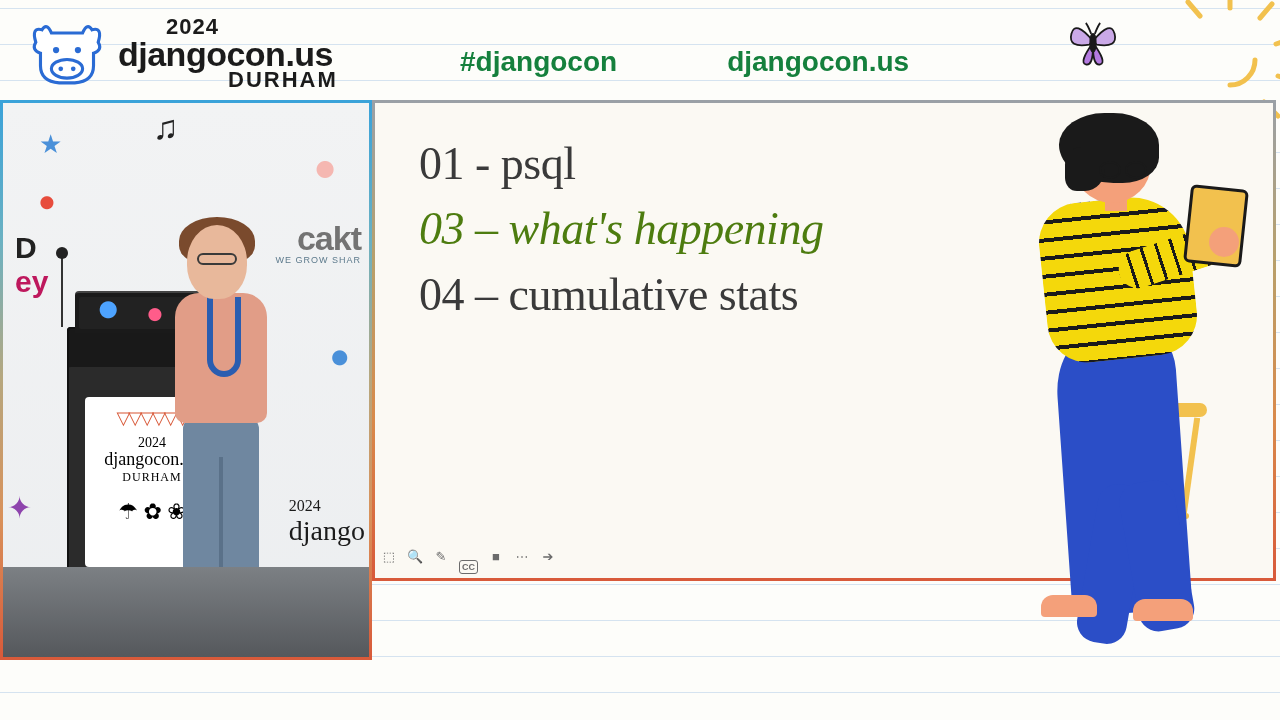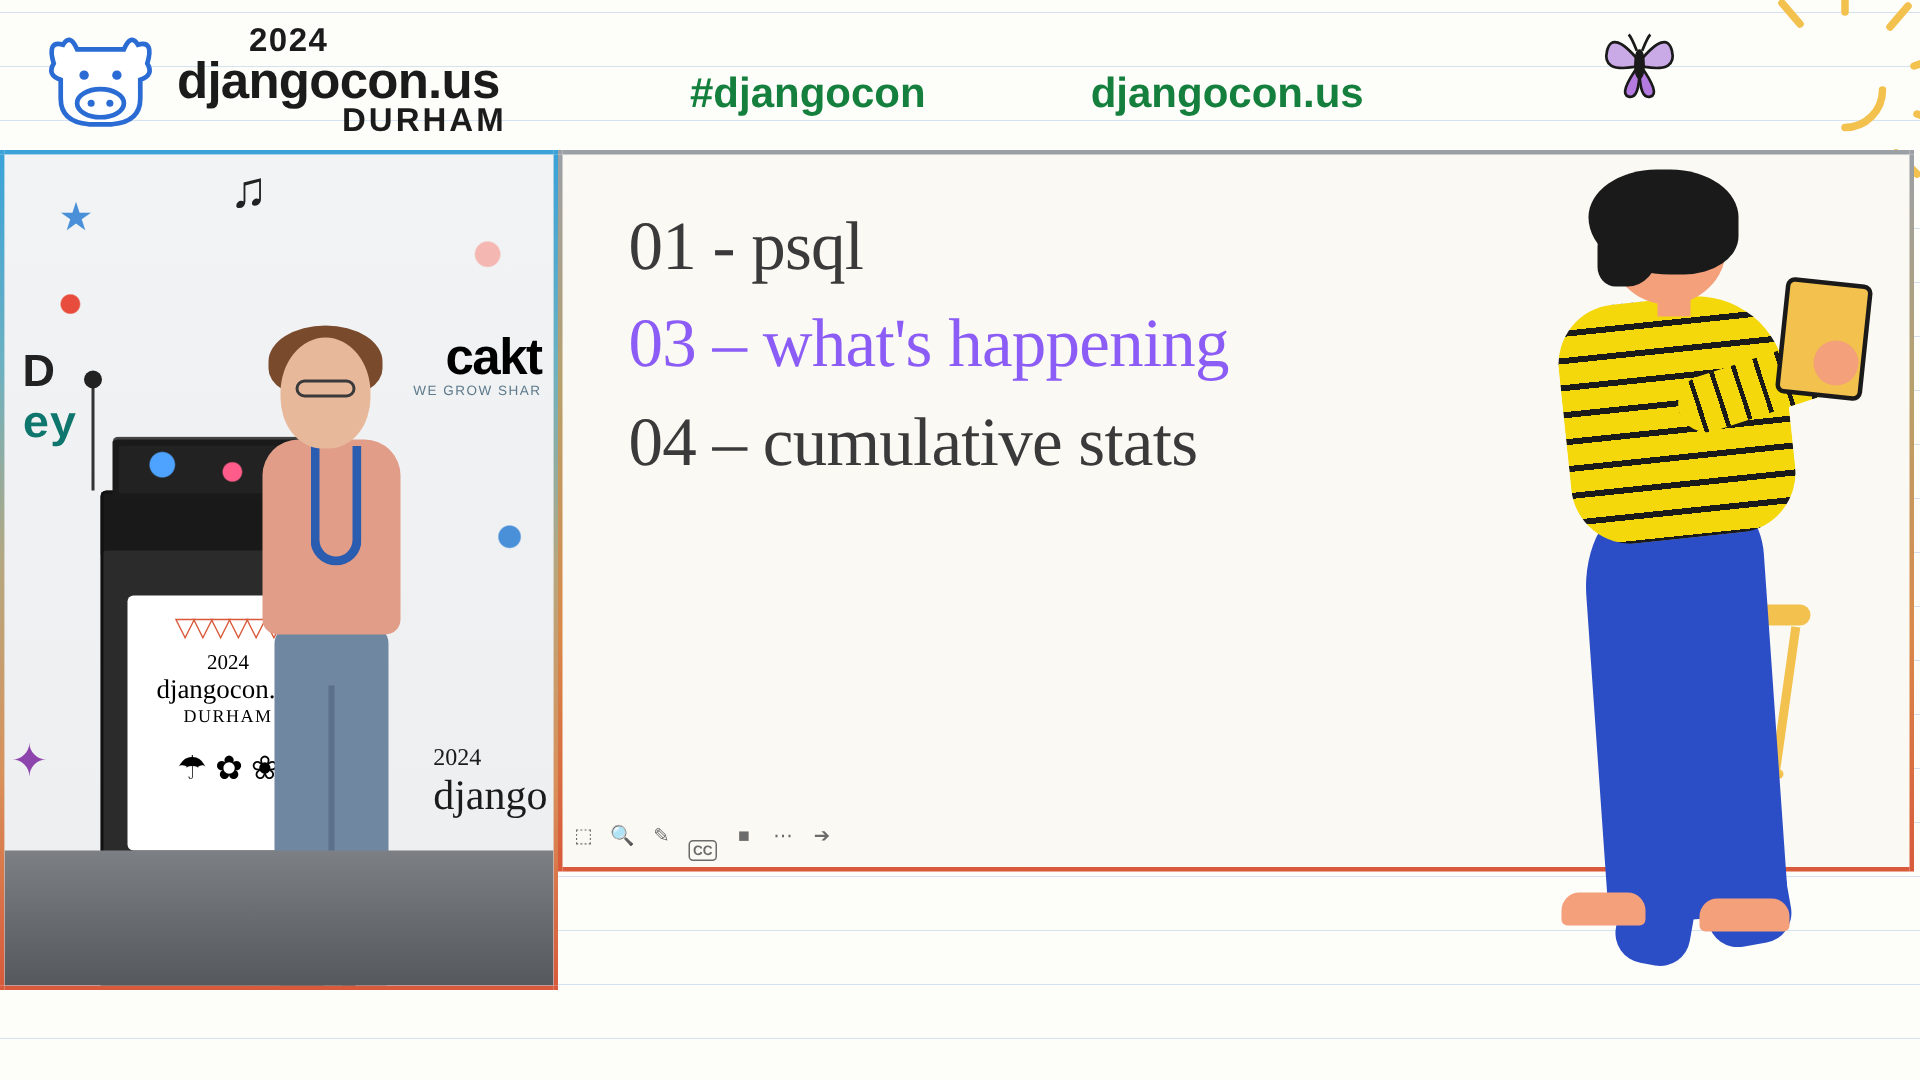--- a/index.html
+++ b/index.html
@@ -81,22 +81,22 @@
       radial-gradient(circle at 88% 12%, #f5b7b1 0 8px, transparent 9px),
       radial-gradient(circle at 92% 46%, #4a90d9 0 7px, transparent 8px),
       linear-gradient(#f2f3f4,#eceef0);
   }
   .star {
     position:absolute; left:36px; top:26px; color:#4a90d9; font-size:26px;
   }
   .music-note { position:absolute; left:150px; top:6px; color:#222; font-size:34px; }
 
   .sponsor1 { position:absolute; left:12px; top:128px; font-family: Arial; font-weight:700; font-size:30px; color:#222; }
-  .sponsor1 span.e { color:#0f766e;font-family:Liberation Mono, monospace; }
-  .sponsor2 { position:absolute; right:8px; top:116px; font-family: Arial; font-weight:800; font-size:34px; color:#000000; letter-spacing:-1px;}
+  .sponsor1 span.e { color:#be185d; }
+  .sponsor2 { position:absolute; right:8px; top:116px; font-family: Arial; font-weight:800; font-size:34px; color:#737373; letter-spacing:-1px;}
   .sponsor2-sub { position:absolute; right:8px; top:152px; font-family: Arial; font-size:9px; color:#5d7a8c; letter-spacing:1px;}
 
   .stagebottom { position:absolute; left:0; right:0; bottom:0; height:90px; background:linear-gradient(#7c8084,#55585c);}
   .podium {
     position:absolute; left:64px; bottom:0; width:170px; height:330px;
     background:#2b2b2b; border-radius:4px 4px 0 0;
     box-shadow: inset 0 0 0 2px #111, inset 0 40px 0 #191919;
   }
   .podium-sign {
     position:absolute; left:18px; top:70px; width:134px; height:170px;
@@ -150,21 +150,21 @@
     height:481px;
     margin-right:4px;
     border:3px solid transparent;
     border-image: linear-gradient(180deg,#9aa0a6,#b8a06a,#d98a4a,#d85a3a) 1;
     background:#fbf9f3;
     position:relative;
     padding: 28px 30px 20px 44px;
   }
   .agenda { font-size:46px; line-height:1.42; color:#3a3a3a; font-family: Georgia, serif; letter-spacing:-0.5px;}
   .agenda .row { white-space:nowrap; }
-  .agenda .hl { color:#8b5cf6; }
+  .agenda .hl { color:#4d7c0f;font-style:italic; }
 
   .illus {
     position:absolute; right:26px; top:40px; width:260px; height:480px;
   }
   .stool-seat{position:absolute; right:40px; top:260px; width:110px; height:14px; background:#f2c14e; border-radius:8px;}
   .stool-leg1{position:absolute; right:60px; top:274px; width:6px; height:190px; background:#f2c14e; transform:rotate(8deg);}
   .stool-leg2{position:absolute; right:120px; top:274px; width:6px; height:190px; background:#f2c14e; transform:rotate(-8deg);}
   .stool-ring{position:absolute; right:58px; top:370px; width:80px; height:6px; background:#f2c14e; border-radius:3px;}
 
   .p-pants{position:absolute; right:64px; top:190px; width:120px; height:280px; background:#2b4ec7; border-radius:40px 30px 20px 20px / 60px 40px 20px 20px; transform:rotate(-4deg);}

